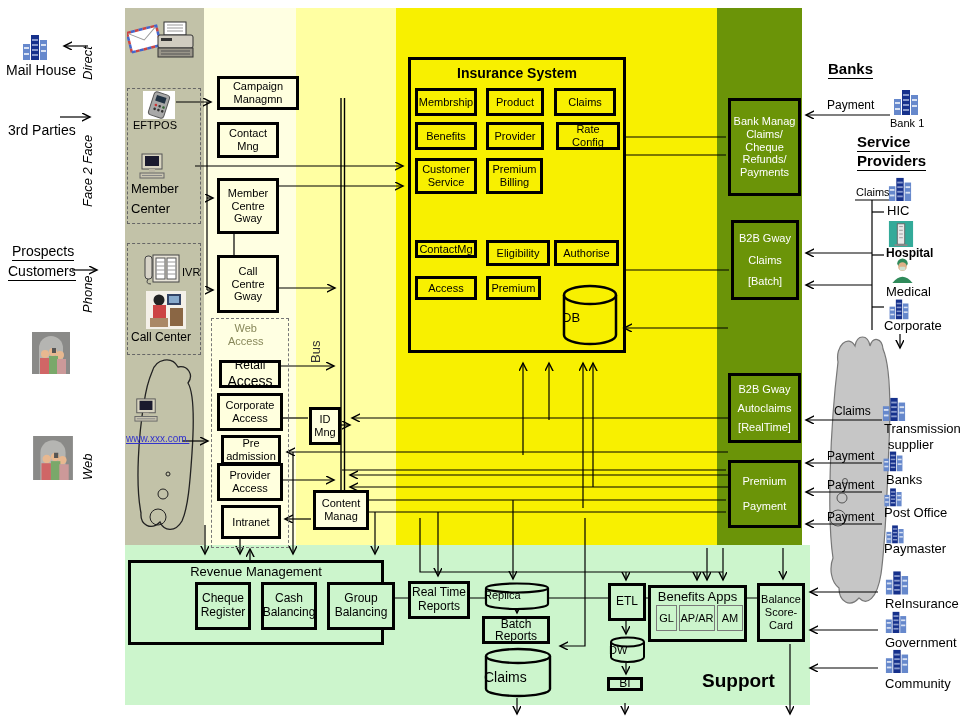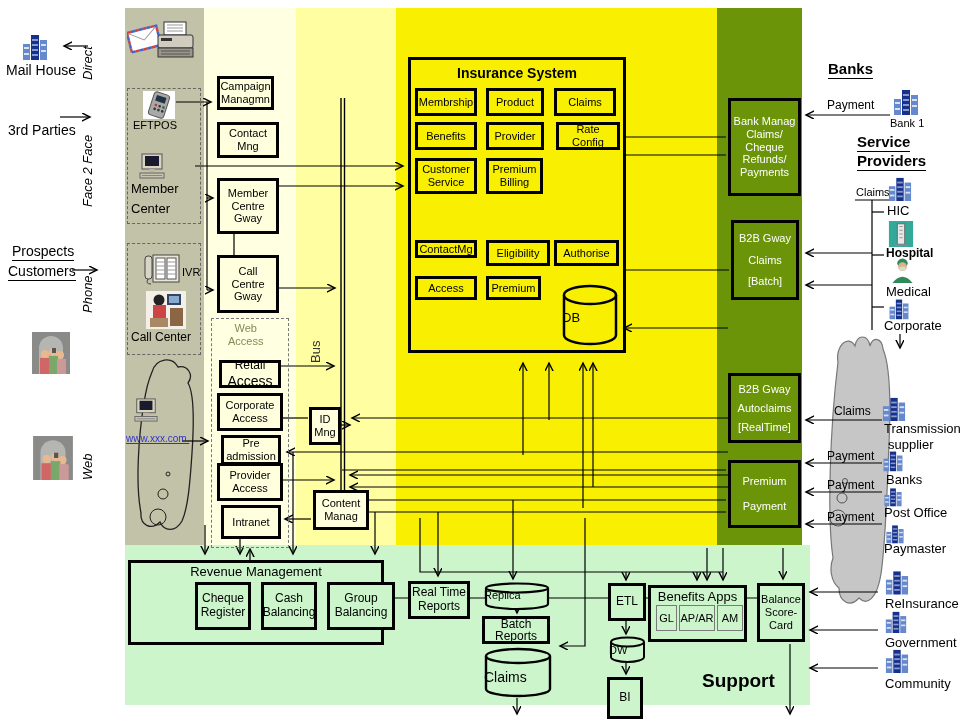--- a/index.html
+++ b/index.html
@@ -291,21 +291,21 @@
   <svg class="abs" style="left:146px;top:291px" width="40" height="38" viewBox="0 0 40 38">
       <use href="#ccic"></use>
     </svg>
   <div class="lbl" style="left:131px;top:330px;font-size:12px;">Call Center</div>
 
   <svg class="abs" style="left:133px;top:398px" width="26" height="24" viewBox="0 0 28 26">
       <use href="#pc"></use>
     </svg>
   <div class="lbl link" style="left:126px;top:433px;">www.xxx.com.</div>
 
-  <div class="box" style="left:217px;top:76px;width:57px;height:34px;">
+  <div class="box" style="left:217px;top:76px;width:82px;height:34px;">
     <span>Campaign</span>
       <span>Managmn</span>
   </div>
   <div class="box" style="left:217px;top:122px;width:62px;height:36px;">
     <span>Contact</span>
       <span>Mng</span>
   </div>
   <div class="box" style="left:217px;top:178px;width:62px;height:56px;">
     <span>Member</span>
       <span>Centre</span>
@@ -538,21 +538,21 @@
   <div class="box nbox" style="left:608px;top:583px;width:38px;height:38px;font-size:12px;">
     <span>ETL</span>
   </div>
   <div class="cylwrap" style="left:609px;top:636px;width:37px;height:28px;">
     <svg width="37" height="28" viewBox="0 0 37 28">
       <path d="M2 6 v15 a16.5 5 0 0 0 33 0 v-15" fill="var(--light-green)" stroke="#000" stroke-width="2"></path>
       <ellipse cx="18.5" cy="6" rx="16.5" ry="4.5" fill="var(--light-green)" stroke="#000" stroke-width="2"></ellipse>
     </svg>
     <span class="cyl-label" style="top:8px;font-size:11px;">DW</span>
   </div>
-  <div class="box nbox" style="left:607px;top:677px;width:36px;height:42px;font-size:12px;">
+  <div class="box nbox" style="left:607px;top:677px;width:36px;height:14px;font-size:12px;">
     <span>BI</span>
   </div>
 
   <div class="box nbox" style="left:648px;top:585px;width:99px;height:57px;justify-content:flex-start;">
     <span style="font-size:13px;margin-top:2px;">Benefits Apps</span>
   </div>
   <div class="thin" style="left:656px;top:605px;width:21px;height:26px;">
       <span>GL</span>
     </div>
   <div class="thin" style="left:679px;top:605px;width:36px;height:26px;">

